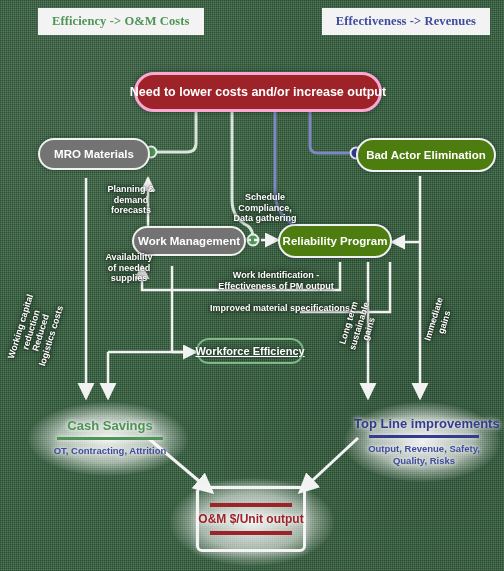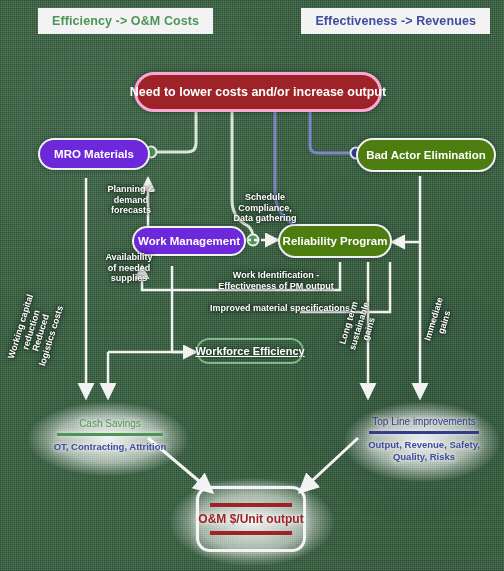--- a/index.html
+++ b/index.html
@@ -22,41 +22,42 @@
   .wrap{position:absolute;inset:0;}
 
   
   .hdr{
     position:absolute;top:8px;
     background:#f2f3f2;
     padding:6px 14px;
     font-size:12.5px;font-weight:bold;
     letter-spacing:.1px;
     white-space:nowrap;
+    font-family:Liberation Serif, serif;
   }
   .hdr.left{left:38px;color:#4f9457;}
   .hdr.right{right:14px;color:#3f4b9e;}
 
   
   .node{
     position:absolute;
     display:flex;align-items:center;justify-content:center;
     text-align:center;
     color:#fff;font-weight:bold;
     border-radius:999px;
     box-sizing:border-box;
     white-space:nowrap;
   }
   .node.red{
     background:#9e2328;border:3px solid #f9a8d4;
     font-size:12.5px;
     box-shadow:0 0 6px rgba(0,0,0,.35);
   }
   .node.green{
-    background:#6d28d9;border:2px solid #eef3ee;
+    background:#737373;border:2px solid #eef3ee;
     font-size:11.5px;
     box-shadow:0 0 5px rgba(0,0,0,.3);
   }
   .node.blue{
     background:#4d7c0f;border:2px solid #eef0f6;
     font-size:11.5px;
     box-shadow:0 0 5px rgba(0,0,0,.3);
   }
   .node.outline-green{
     background:transparent;border:2.5px solid #7fb987;
@@ -81,21 +82,21 @@
   svg.links{position:absolute;inset:0;width:504px;height:571px;pointer-events:none;}
 
   
   .outcome{
     position:absolute;
     text-align:center;
     padding:6px 4px;
     box-sizing:border-box;
   }
   .outcome .title{
-    font-size:10px;font-weight:normal;
+    font-size:13px;font-weight:bold;
     text-shadow:0 0 4px rgba(255,255,255,.95),0 0 8px rgba(255,255,255,.8);
     white-space:nowrap;
   }
   .outcome .rule{
     height:3px;margin:4px auto 5px;width:78%;
     box-shadow:0 0 5px rgba(255,255,255,.9);
   }
   .outcome .sub{
     font-size:9.5px;font-weight:bold;line-height:1.25;
     text-shadow:0 0 4px rgba(255,255,255,.95),0 0 8px rgba(255,255,255,.75);
@@ -110,21 +111,21 @@
     position:absolute;
     border-radius:50%;
     background:radial-gradient(ellipse at center, rgba(255,255,255,.92) 0%, rgba(255,255,255,.55) 45%, rgba(255,255,255,0) 72%);
     pointer-events:none;
   }
 
   
   .kpi{
     position:absolute;
     border:3px solid #f4f4f4;
-    border-radius:14px;
+    border-radius:6px;
     box-sizing:border-box;
     display:flex;flex-direction:column;align-items:center;justify-content:center;
     gap:5px;
     box-shadow:0 0 9px rgba(255,255,255,.35);
   }
   .kpi .bar{height:4px;width:78%;background:#9e2328;}
   .kpi .txt{
     font-size:12px;font-weight:bold;color:#9e2328;
     text-shadow:0 0 4px rgba(255,255,255,.95),0 0 8px rgba(255,255,255,.85);
     white-space:nowrap;

